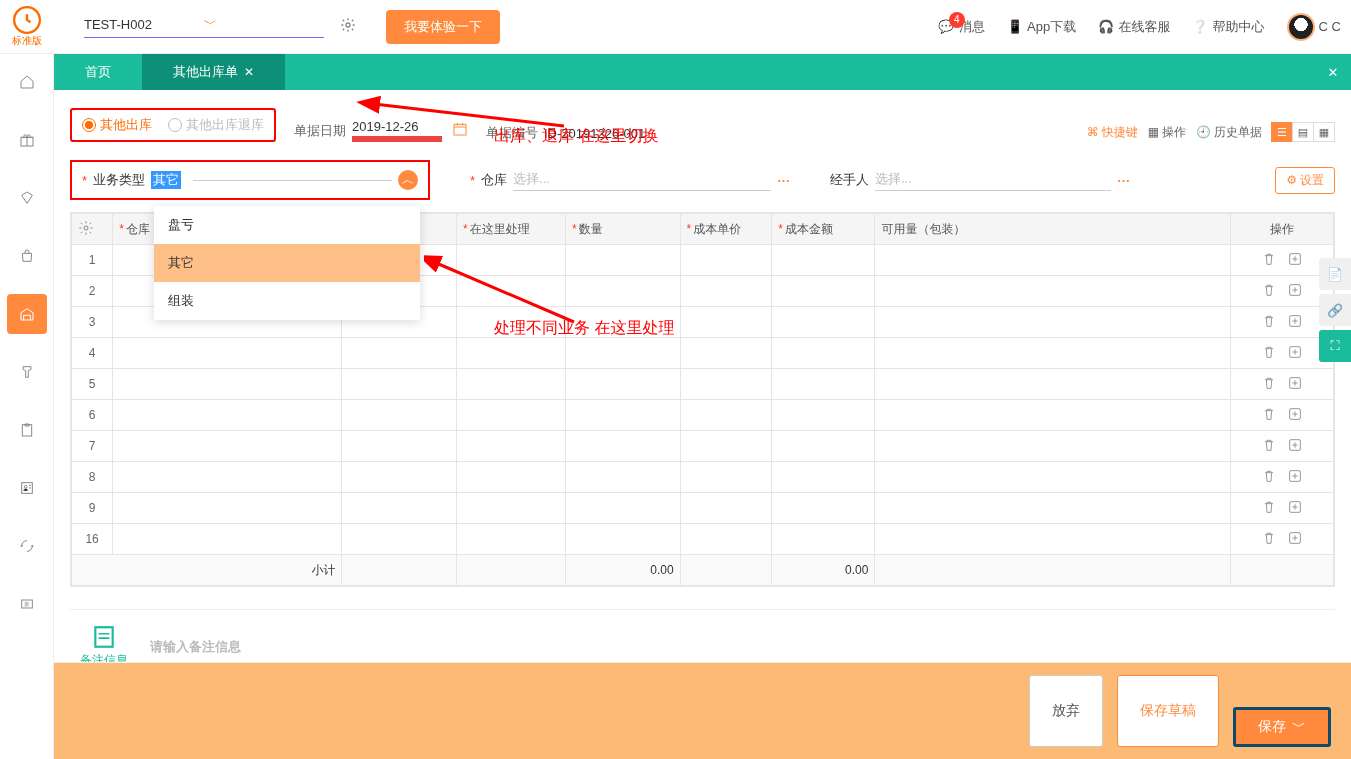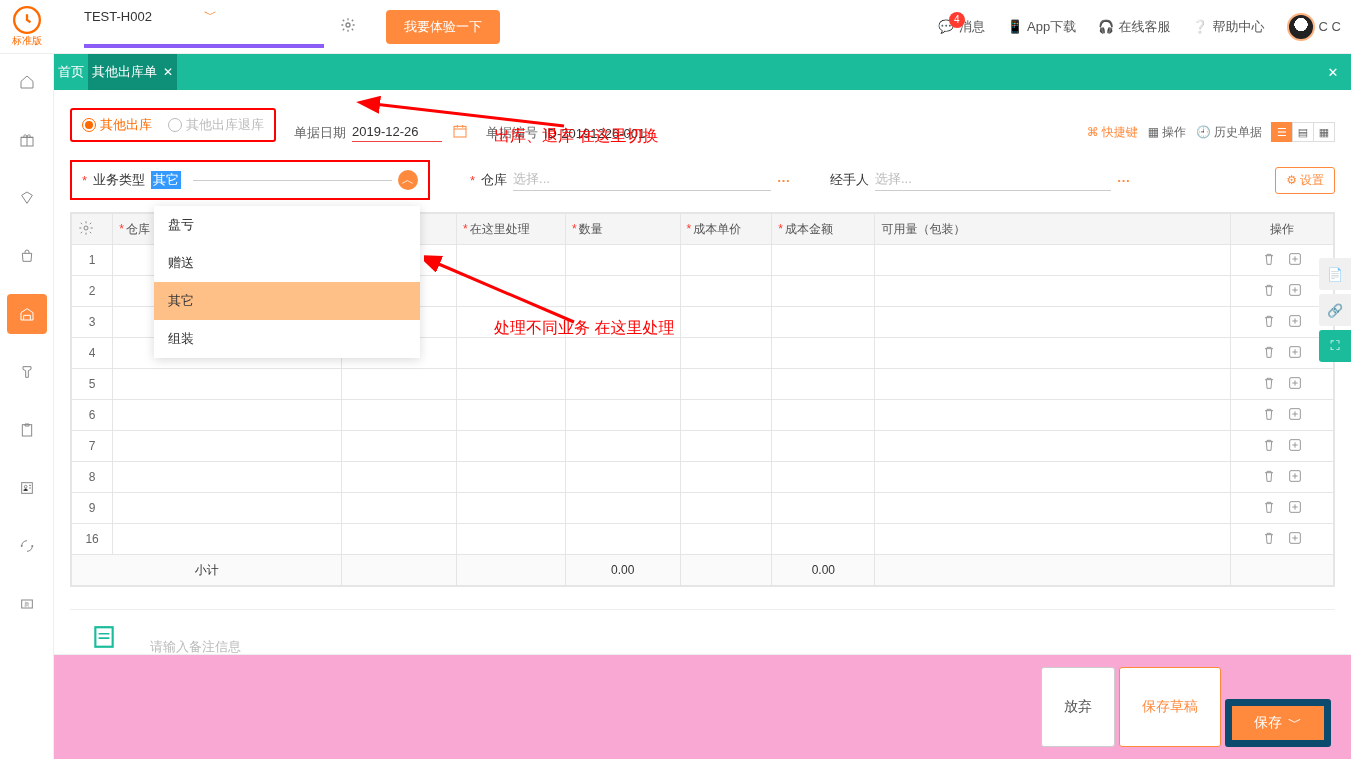--- a/index.html
+++ b/index.html
@@ -3,21 +3,21 @@
 <meta charset="utf-8">
 <style>
 * { box-sizing: border-box; margin: 0; padding: 0; }
 body { font-family: "Microsoft YaHei", -apple-system, sans-serif; font-size: 13px; color: #333; background: #fff; overflow: hidden; }
 
 
 .top-header { height: 54px; display: flex; align-items: center; padding: 0 10px 0 0; border-bottom: 1px solid #eee; }
 .logo-box { width: 54px; display: flex; flex-direction: column; align-items: center; justify-content: center; }
 .logo-box svg { width: 28px; height: 28px; }
 .logo-box .ver { font-size: 10px; color: #ff6a00; }
-.store-select { margin-left: 30px; width: 240px; display: flex; align-items: flex-end; border-bottom: 4px solid #8b5cf6; padding-bottom: 20px; }
+.store-select { margin-left: 30px; width: 240px; display: flex; align-items: center; border-bottom: 1px solid #8b5cf6; padding-bottom: 4px; }
 .store-select span { flex: 1; color: #333; }
 .store-select .chev { color: #ff6a00; }
 .gear-ico { margin-left: 16px; color: #888; }
 .trial-btn { margin-left: 30px; background: #ff8a3d; color: #fff; border: none; padding: 8px 18px; border-radius: 4px; cursor: pointer; font-size: 13px; }
 .top-spacer { flex: 1; }
 .top-links { display: flex; align-items: center; gap: 22px; font-size: 13px; color: #555; }
 .top-links .lk { display: flex; align-items: center; gap: 4px; cursor: pointer; position: relative; }
 .badge { position: absolute; top: -6px; left: 10px; background: #ff3b30; color: #fff; font-size: 10px; width: 16px; height: 16px; border-radius: 50%; display: flex; align-items: center; justify-content: center; }
 .avatar { width: 28px; height: 28px; border-radius: 50%; background: radial-gradient(circle at 50% 40%, #fff 35%, #222 36%); border: 2px solid #ffb380; }
 
@@ -25,42 +25,42 @@
 .shell { display: flex; height: calc(100vh - 54px); }
 .side-nav { width: 54px; background: #fff; border-right: 1px solid #eee; display: flex; flex-direction: column; align-items: center; padding-top: 8px; gap: 18px; }
 .side-nav .nv { width: 40px; height: 40px; display: flex; align-items: center; justify-content: center; color: #888; border-radius: 4px; cursor: pointer; }
 .side-nav .nv.active { background: #ff8a3d; color: #fff; }
 
 
 .main { flex: 1; display: flex; flex-direction: column; background: #f5f5f5; position: relative; }
 
 
 .tab-bar { height: 36px; background: #1abc9c; display: flex; align-items: stretch; }
-.tab { padding: 0 4px; display: flex; align-items: center; color: #fff; cursor: pointer; font-size: 13px; }
+.tab { padding: 0 31px; display: flex; align-items: center; color: #fff; cursor: pointer; font-size: 13px; }
 .tab.home { background: #1abc9c; }
 .tab.active { background: #0e8f77; }
 .tab .x { margin-left: 6px; font-size: 12px; }
 .tab-spacer { flex: 1; }
 .tab-close-all { width: 36px; display: flex; align-items: center; justify-content: center; color: #fff; cursor: pointer; background: #1abc9c; }
 
 
 .content { flex: 1; padding: 12px 16px 0 16px; overflow: auto; background: #fff; margin: 0; position: relative; }
 
 
 .row1 { display: flex; align-items: flex-end; gap: 18px; padding: 6px 0 12px 0; }
 .radio-group { display: flex; align-items: center; gap: 16px; border: 2px solid red; padding: 6px 10px; border-radius: 3px; }
 .radio-item { display: flex; align-items: center; gap: 4px; cursor: pointer; font-size: 13px; }
 .radio-item .r { width: 14px; height: 14px; border: 1px solid #bbb; border-radius: 50%; display: inline-flex; align-items: center; justify-content: center; }
 .radio-item.sel .r { border-color: #ff6a00; }
 .radio-item.sel .r::after { content: ''; width: 8px; height: 8px; background: #ff6a00; border-radius: 50%; }
 .radio-item.sel { color: #ff6a00; }
 .radio-item.unsel { color: #bbb; }
 .lbl-pair { display: flex; align-items: center; gap: 6px; font-size: 13px; }
 .lbl-pair .lbl { color: #666; }
-.lbl-pair .val { color: #333; border-bottom: 1px solid #ef4444; padding-bottom: 2px; min-width: 90px; }
+.lbl-pair .val { color: #333; border-bottom: 6px solid #ef4444; padding-bottom: 2px; min-width: 90px; }
 .lbl-pair .cal { color: #ff8a3d; margin-left: 4px; }
 .action-links { margin-left: auto; display: flex; align-items: center; gap: 10px; font-size: 12px; color: #666; }
 .action-links .al { display: flex; align-items: center; gap: 3px; cursor: pointer; }
 .action-links .al.o { color: #ff8a3d; }
 .view-toggle { display: flex; }
 .view-toggle span { width: 22px; height: 20px; display: flex; align-items: center; justify-content: center; border: 1px solid #ddd; font-size: 11px; margin-left: -1px; cursor: pointer; }
 .view-toggle span.act { background: #ff8a3d; color: #fff; border-color: #ff8a3d; }
 
 
 .anno { color: red; font-size: 16px; font-weight: 500; position: absolute; }
@@ -94,36 +94,36 @@
 .tbl .ops { text-align: center; }
 .col-gear { width: 36px; text-align: center; } 
 .col-wh { width: 200px; }
 .col-code { width: 100px; }
 .col-unit { width: 95px; }
 .col-qty { width: 100px; }
 .col-price { width: 80px; }
 .col-amt { width: 90px; }
 .col-avail { width: 310px; }
 .col-ops { width: 90px; text-align: center !important; }
-.tbl tfoot td { color: #333; text-align: center; background: #fafafa; }
+.tbl tfoot td { color: #333; text-align: right; background: #fafafa; }
 .row-icons { display: flex; gap: 10px; justify-content: center; color: #999; }
 .row-icons span { cursor: pointer; }
 
 
 .remark-bar { margin-top: 22px; background: #fff; display: flex; align-items: center; gap: 18px; padding: 14px 10px; border-top: 1px solid #eee; }
 .remark-ico-box { display: flex; flex-direction: column; align-items: center; color: #1abc9c; font-size: 12px; gap: 2px; }
-.remark-input { flex: 1; border: none; outline: none; font-size: 13px; color: #333; padding: 10px 4px; }
+.remark-input { flex: 1; border: none; outline: none; font-size: 13px; color: #333; padding: 10px 4px; font-weight: bold; }
 .remark-input::placeholder { color: #bbb; }
 
 
-.footer { position: absolute; bottom: 0; left: 54px; right: 0; padding: 12px 20px; display: flex; justify-content: flex-end; gap: 4px; background: #f9a8d4; border-top: 1px solid #eee; }
+.footer { position: absolute; bottom: 0; left: 54px; right: 0; padding: 12px 20px; display: flex; justify-content: flex-end; gap: 14px; background: #fdba74; border-top: 1px solid #eee; }
 .btn { padding: 8px 22px; border-radius: 3px; font-size: 14px; cursor: pointer; }
 .btn-plain { background: #fff; border: 1px solid #ccc; color: #555; }
 .btn-outline { background: #fff; border: 1px solid #ff8a3d; color: #ff8a3d; }
-.btn-primary { background: #ff8a3d; border: 7px solid #0c4a6e; color: #fff; display: flex; align-items: center; gap: 6px; margin-top: 32px; }
+.btn-primary { background: #ff8a3d; border: 3px solid #0c4a6e; color: #fff; display: flex; align-items: center; gap: 6px; margin-top: 32px; }
 
 
 .float-tools { position: fixed; right: 0; top: 258px; display: flex; flex-direction: column; }
 .float-tools div { width: 32px; height: 32px; margin-bottom: 4px; display: flex; align-items: center; justify-content: center; background: #f0f0f0; color: #888; border-radius: 3px 0 0 3px; cursor: pointer; }
 .float-tools div.act { background: #1abc9c; color: #fff; }
 
 .ico { width: 16px; height: 16px; display: inline-block; }
 </style>
 </head>
 <body>
@@ -309,21 +309,20 @@
         <div class="biztype-box">
           <div class="biztype-field">
             <span class="req">*</span>
             <span>业务类型</span>
             <span class="sel-val">其它</span>
             <span class="line"></span>
             <span class="chev-up">︿</span>
           </div>
           <div class="dropdown">
             <div class="opt">盘亏</div>
-            <div class="opt">赠送</div>
             <div class="opt hover">其它</div>
             <div class="opt">组装</div>
           </div>
         </div>
 
         <div class="warehouse-field">
           <span class="req">*</span>
           <span>仓库</span>
           <span class="ph">选择...</span>
           <span class="dots">⋯</span>

